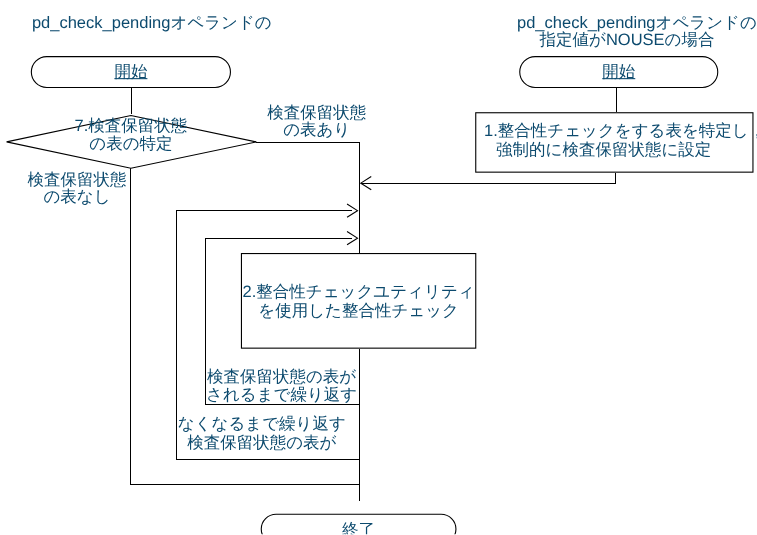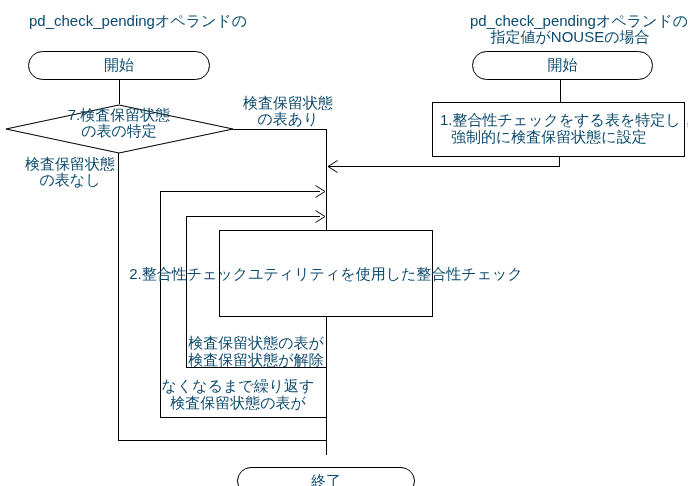--- a/index.html
+++ b/index.html
@@ -20,30 +20,31 @@
   .wires { position: absolute; left: 0; top: 0; width: 688px; height: 486px; }
   .terminator {
     position: absolute;
     border: 1px solid #000000;
     border-radius: 15px;
     background: #ffffff;
     display: flex;
     align-items: center;
     justify-content: center;
     white-space: nowrap;
+    text-decoration: underline;
   }
   .procbox {
     position: absolute;
     border: 1px solid #000000;
     background: #ffffff;
   }
   .procbox .ln { line-height: 17px; white-space: nowrap; }
   .centerbox {
     display: flex;
-    flex-direction: row;
+    flex-direction: column;
     align-items: center;
     justify-content: center;
     text-align: center;
   }
 </style>
 </head>
 <body>
 
 <div class="canvas">
 
@@ -110,21 +111,21 @@
     <div>の表なし</div>
   </div>
 
   <div class="procbox centerbox" style="left:219px; top:230px; width:214px; height:87px;">
     <div class="ln">2.整合性チェックユティリティ</div>
     <div class="ln">を使用した整合性チェック</div>
   </div>
 
   <div class="abs lbl17" style="left:176px; top:334px; width:160px;">
     <div>検査保留状態の表が</div>
-    <div>検査保留状態が解除</div>
+    <div>されるまで繰り返す</div>
   </div>
 
   <div class="abs lbl17" style="left:158px; top:377px; width:160px;">
     <div>なくなるまで繰り返す</div>
     <div>検査保留状態の表が</div>
   </div>
 
   <div class="terminator" style="left:237px; top:467px; width:178px; height:28px; border-radius:14px;">
     <span>終了</span>
   </div>

